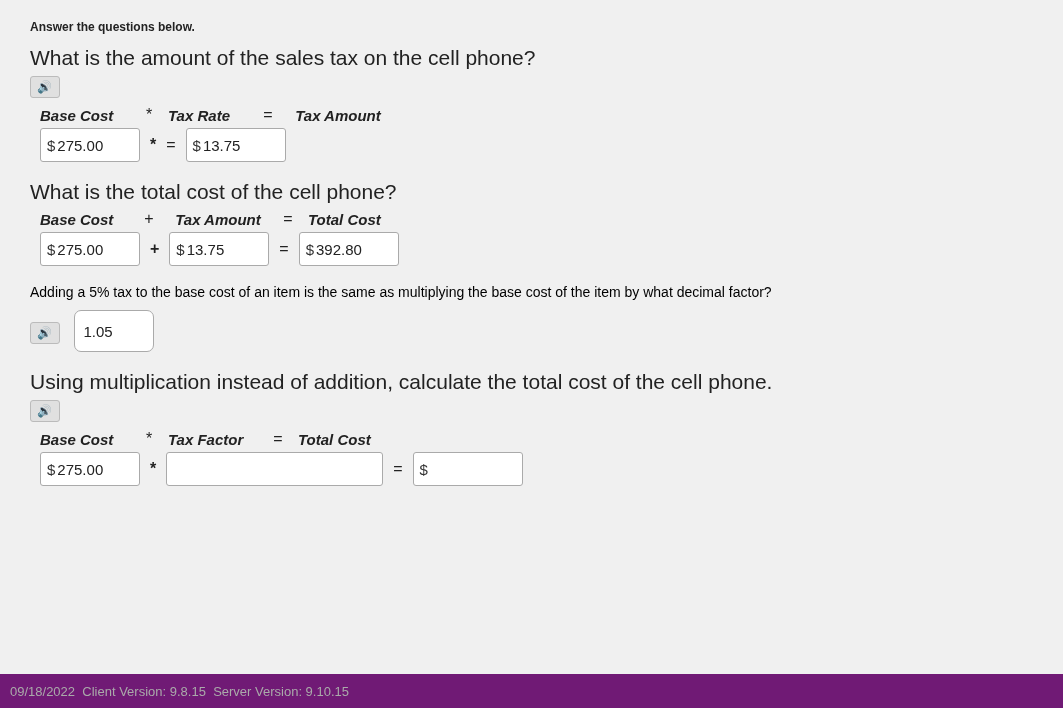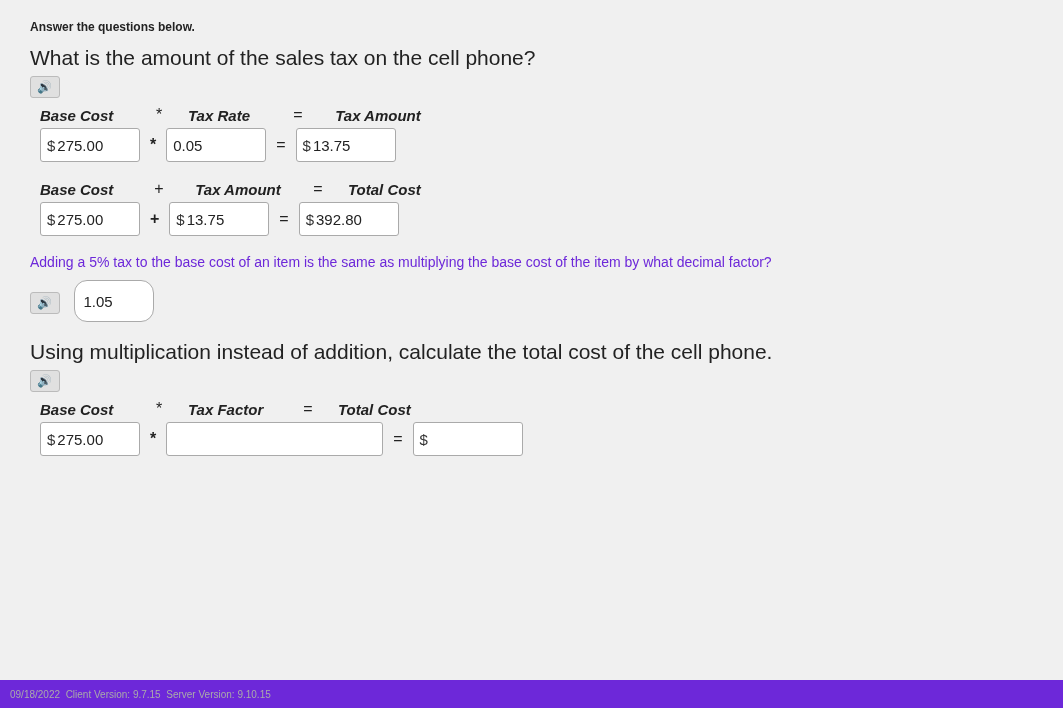--- a/index.html
+++ b/index.html
@@ -45,21 +45,21 @@
       margin-bottom: 18px;
     }
     .question-text {
       font-size: 21px;
       color: #222;
       margin-bottom: 6px;
     }
     .labels-row {
       display: flex;
       align-items: center;
-      gap: 20px;
+      gap: 10px;
       margin-left: 10px;
       margin-bottom: 4px;
     }
     .col-label {
       font-weight: bold;
       font-size: 15px;
       color: #222;
     }
     .col-label.base { min-width: 90px; }
     .col-label.tax-rate { min-width: 80px; }
@@ -91,46 +91,46 @@
       padding: 4px 6px;
       font-size: 15px;
       min-width: 90px;
       height: 34px;
       display: inline-flex;
       align-items: center;
     }
     .factor-answer-box {
       border: 1.5px solid #aaa;
       background: #fff;
-      border-radius: 13px;
+      border-radius: 7px;
       padding: 20px 8px;
       font-size: 15px;
       min-width: 80px;
       height: 34px;
       display: inline-flex;
       align-items: center;
       margin-left: 10px;
       margin-top: 4px;
     }
     .long-text {
       font-size: 14px;
-      color: #6d28d9;
+      color: #000000;
       margin-bottom: 6px;
       max-width: 920px;
     }
     .footer {
       position: absolute;
       bottom: 0;
       left: 0;
       right: 0;
-      background: #6d28d9;
+      background: #701a75;
       color: #aaa;
-      font-size: 10px;
+      font-size: 13px;
       padding: 4px 10px;
-      height: 28px;
+      height: 34px;
       display: flex;
       align-items: center;
     }
     .italic-bold { font-style: italic; font-weight: bold; }
     .top-header {
       font-size: 12px;
       color: #222;
       margin-bottom: 12px;
       font-weight: bold;
     }
@@ -155,32 +155,30 @@
       <span style="min-width:20px; text-align:center; font-size:16px;">=</span>
       <span class="col-label tax-amount italic-bold">Tax Amount</span>
     </div>
     
     <div class="values-row">
       <div class="answer-box">
         <span class="dollar-prefix">$</span>
         <span>275.00</span>
       </div>
       <span style="font-size:16px; font-weight:bold;">*</span>
-      <div class="answer-box">
-        <span>0.05</span>
-      </div>
       <span style="font-size:16px;">=</span>
       <div class="answer-box">
         <span class="dollar-prefix">$</span>
         <span>13.75</span>
       </div>
     </div>
   </div>
 
   <div class="section">
+    <div class="question-text">What is the total cost of the cell phone?</div>
 
     <div class="labels-row">
       <span class="col-label base italic-bold">Base Cost</span>
       <span style="min-width:18px; text-align:center; font-size:16px;">+</span>
       <span class="col-label tax-amount italic-bold">Tax Amount</span>
       <span style="min-width:20px; text-align:center; font-size:16px;">=</span>
       <span class="col-label total-cost italic-bold">Total Cost</span>
     </div>
 
     <div class="values-row">
@@ -238,16 +236,16 @@
         <input type="text" style="border: none; outline: none; background: transparent; font-size: 15px; width: 80px;">
       </div>
     </div>
   </div>
 
 </div>
 
 <div class="footer">
   <span>09/18/2022</span>
   &nbsp;&nbsp;
-  <span>Client Version: 9.7.15</span>
+  <span>Client Version: 9.8.15</span>
   &nbsp;&nbsp;
   <span>Server Version: 9.10.15</span>
 </div>
 
 </body></html>

